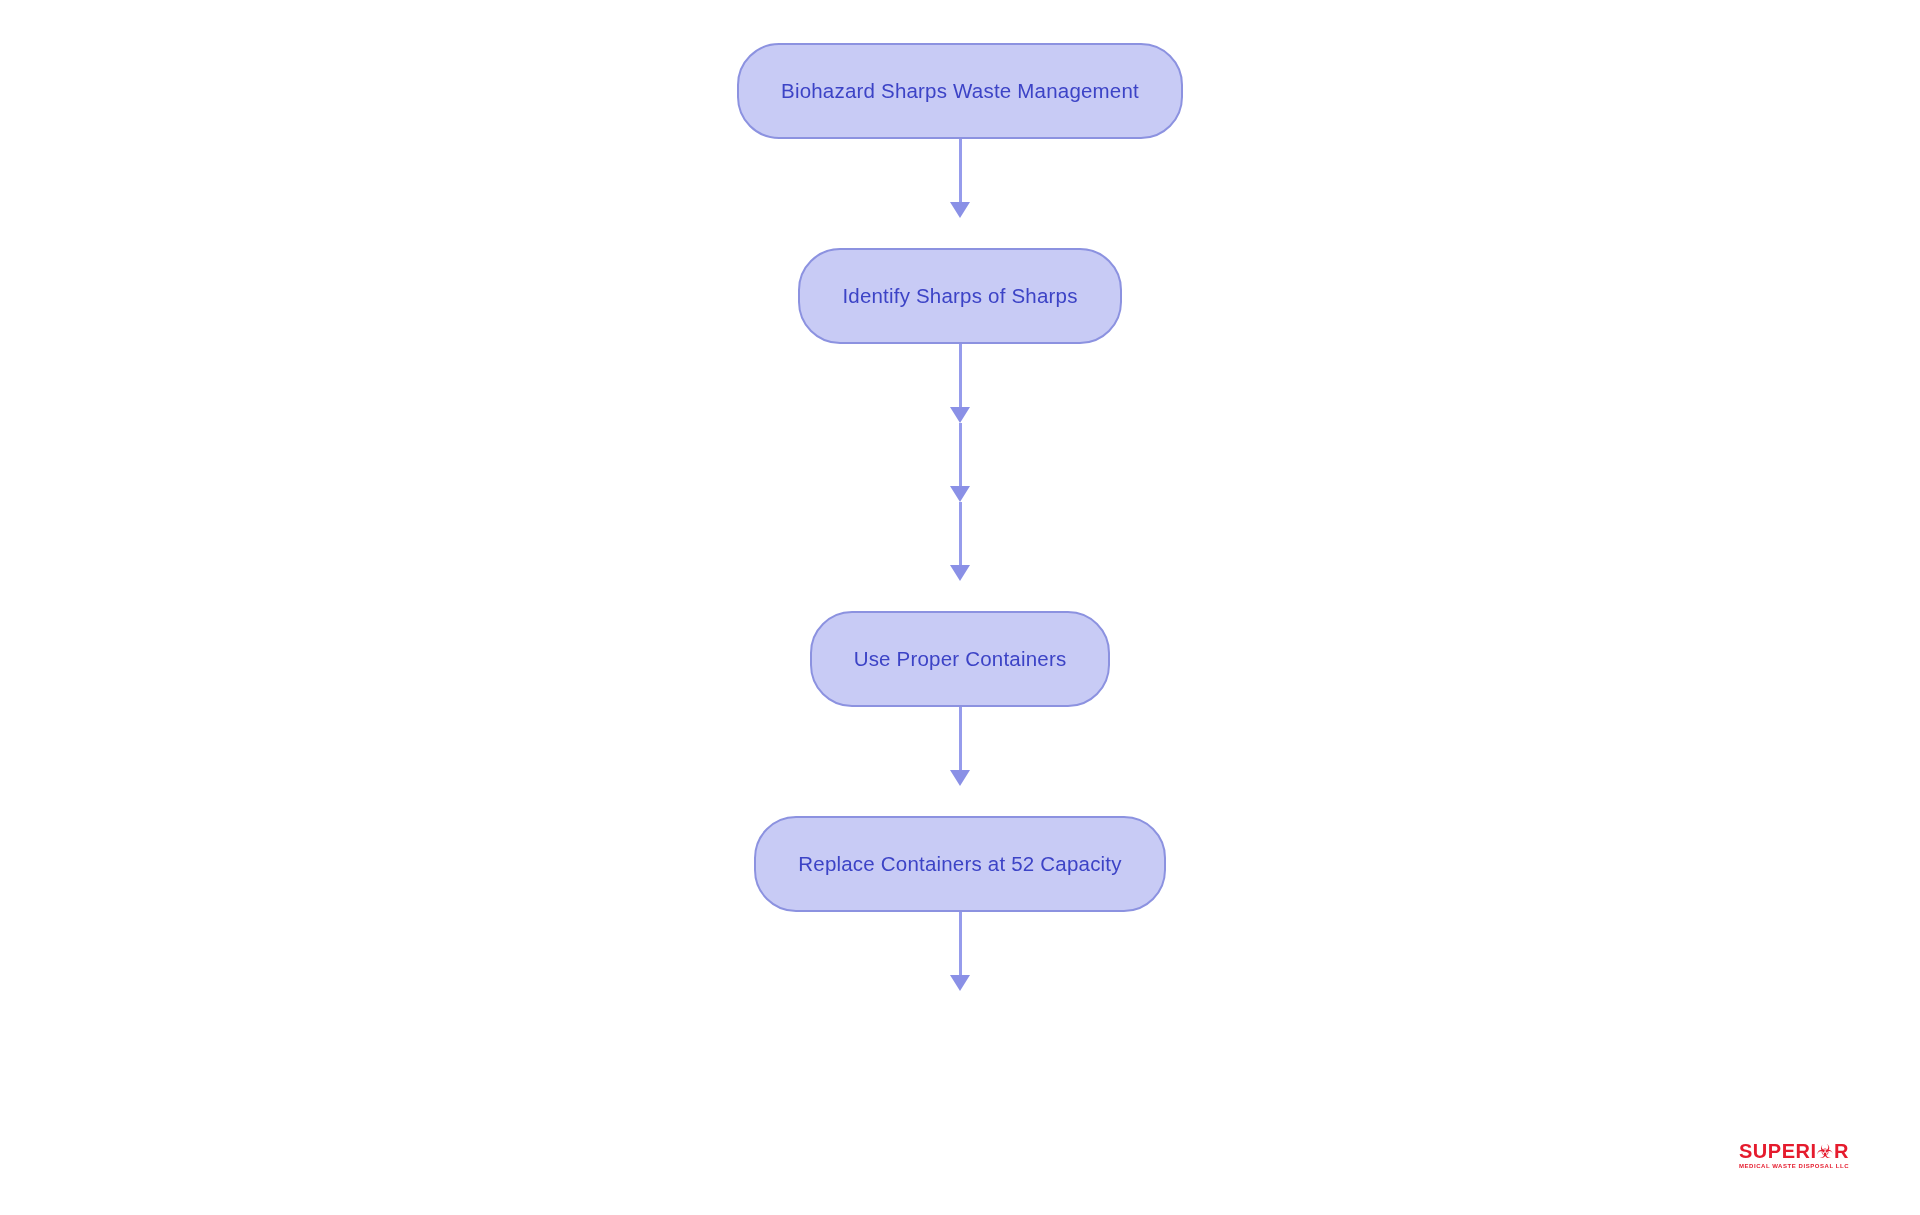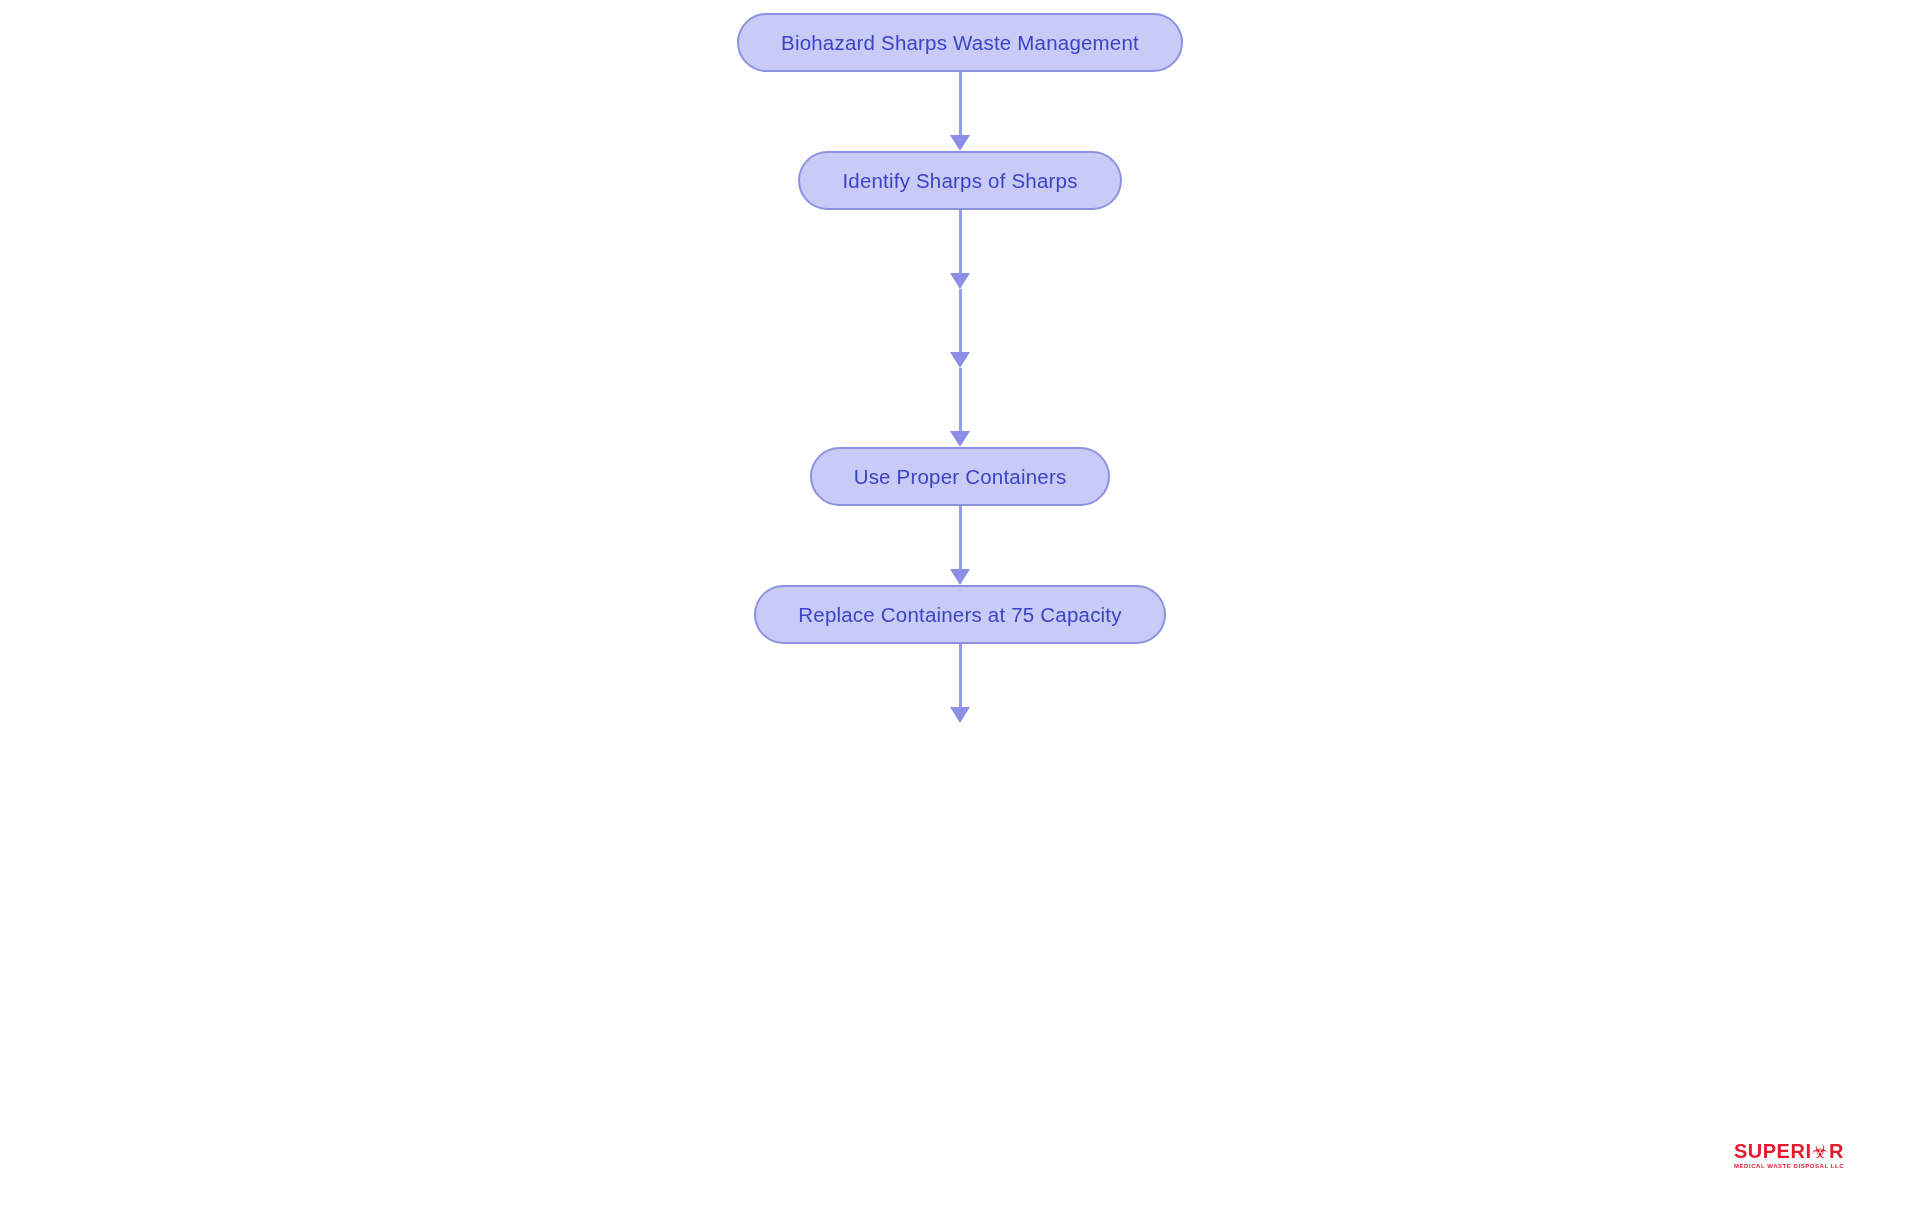--- a/index.html
+++ b/index.html
@@ -20,29 +20,30 @@
     left: 0;
     top: 0;
     width: 100%;
     padding-top: 13px;
     display: flex;
     flex-direction: column;
     align-items: center;
   }
   .node {
     box-sizing: border-box;
-    height: 59px;
+    height: 96px;
     padding: 16px 42px;
     background: #c8cbf5;
     border: 2px solid #8c92e0;
     border-radius: 42px;
     display: flex;
     align-items: center;
     justify-content: center;
     flex: none;
+    margin-top: 30px;
   }
   .node-label {
     font-size: 20.5px;
     letter-spacing: 0.2px;
     color: #3c43c6;
     white-space: nowrap;
   }
   .arrow {
     height: 79px;
     flex: none;
@@ -62,21 +63,21 @@
     border-left: 10px solid transparent;
     border-right: 10px solid transparent;
     border-top: 16px solid #8a90e6;
     margin-top: -1px;
   }
   .logo {
     position: absolute;
     top: 1141px;
     right: 66px;
     width: 120px;
-    text-align: left;
+    text-align: center;
     color: #e51b2d;
     line-height: 1;
   }
   .logo-name {
     font-weight: bold;
     font-size: 20px;
     letter-spacing: 0.5px;
     white-space: nowrap;
   }
   .logo-name .bio {
@@ -130,21 +131,21 @@
     <div class="node">
       <span class="node-label">Use Proper Containers</span>
     </div>
 
     <div class="arrow">
       <div class="arrow-line"></div>
       <div class="arrow-head"></div>
     </div>
 
     <div class="node">
-      <span class="node-label">Replace Containers at 75 Capacity</span>
+      <span class="node-label">Replace Containers at 52 Capacity</span>
     </div>
 
     <div class="arrow">
       <div class="arrow-line"></div>
       <div class="arrow-head"></div>
     </div>
 
 
   </div>
 

